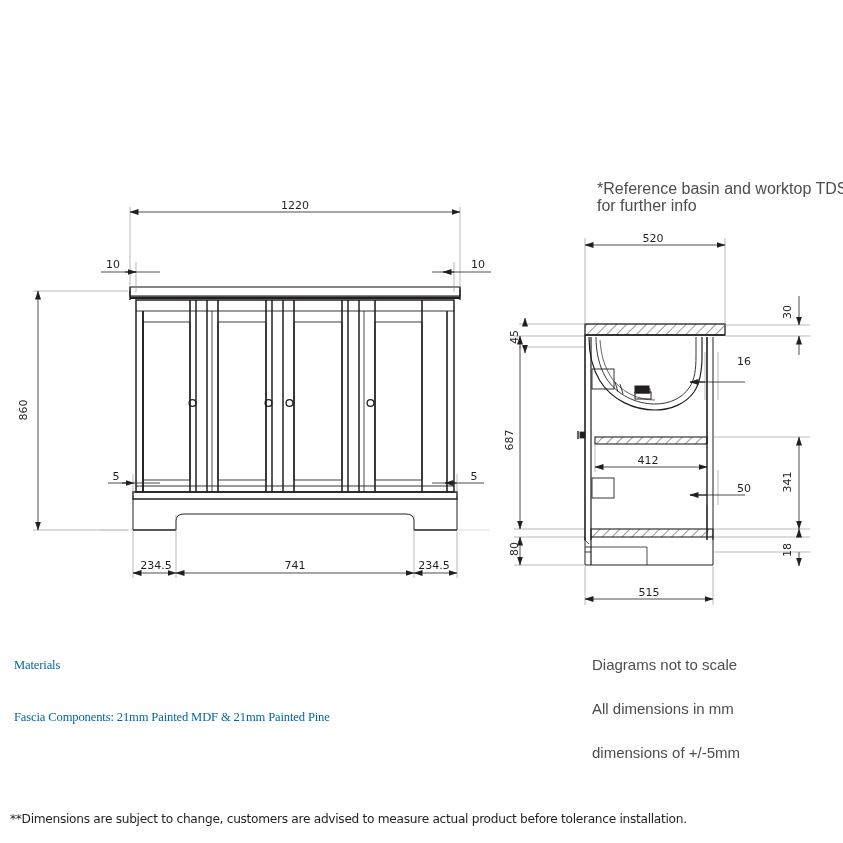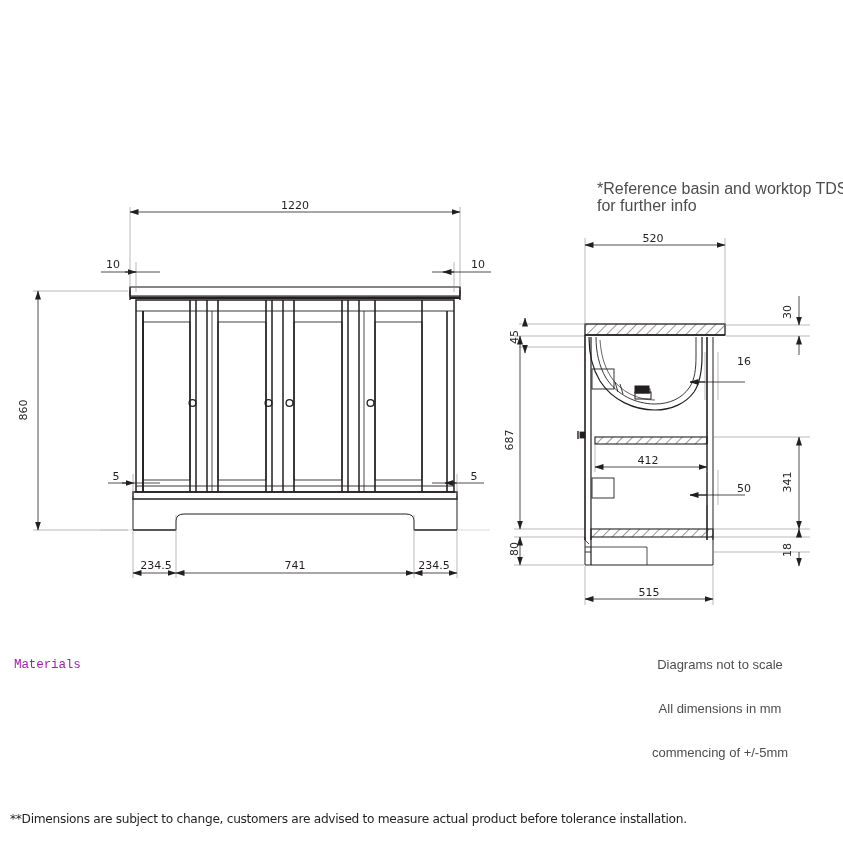--- a/index.html
+++ b/index.html
@@ -11,46 +11,46 @@
     position:relative;
     overflow:hidden;
   }
   .sheet{position:absolute;left:0;top:0;width:843px;height:843px;}
   svg.draw{position:absolute;left:0;top:0;width:843px;height:843px;}
 
   .txt{position:absolute;white-space:pre;}
 
   .materials{
     left:14px;top:623px;
-    font-family:Liberation Mono, monospace;
+    font-family:Liberation Serif, serif;
     font-size:12.6px;
     line-height:17.2px;
-    color:#a21caf;
+    color:#0369a1;
     letter-spacing:-0.15px;
   }
   .footnotes{
     left:10px;top:772px;
     font-family:"DejaVu Sans", sans-serif;
     font-size:12.2px;
     line-height:19px;
     color:#231f20;
     letter-spacing:-0.3px;
   }
   .refnote{
     left:597px;top:181px;
     font-family:"Liberation Sans", sans-serif;
     font-size:16px;
     line-height:16.5px;
     color:#4d4d4f;
   }
   .scalenote{
-    left:620px;top:629px;width:200px;
-    text-align:center;
+    left:592px;top:629px;width:200px;
+    text-align:left;
     font-family:"Liberation Sans", sans-serif;
-    font-size:13px;
+    font-size:15px;
     line-height:14.6px;
     color:#4d4d4f;
   }
 </style>
 </head>
 <body>
 
 <div class="sheet">
 
   <svg class="draw" viewBox="0 0 843 843">
@@ -320,26 +320,27 @@
       <text x="518" y="549" transform="rotate(-90 518 549)">80</text>
       <text x="791" y="550" transform="rotate(-90 791 550)">18</text>
       <text x="649" y="596">515</text>
     </g>
   </svg>
 
   <div class="txt refnote">*Reference basin and worktop TDS<br>for further info</div>
 
   <div class="txt materials">
     <div>Materials</div>
+    <div>Fascia Components: 21mm Painted MDF &amp; 21mm Painted Pine</div>
   </div>
 
   <div class="txt scalenote">
     <div>Diagrams not to scale</div>
     <div>All dimensions in mm</div>
-    <div>commencing of +/-5mm</div>
+    <div>dimensions of +/-5mm</div>
   </div>
 
   <div class="txt footnotes">
     <div>**Dimensions are subject to change, customers are advised to measure actual product before tolerance installation.</div>
     
   </div>
 
 </div>
 
 </body></html>

